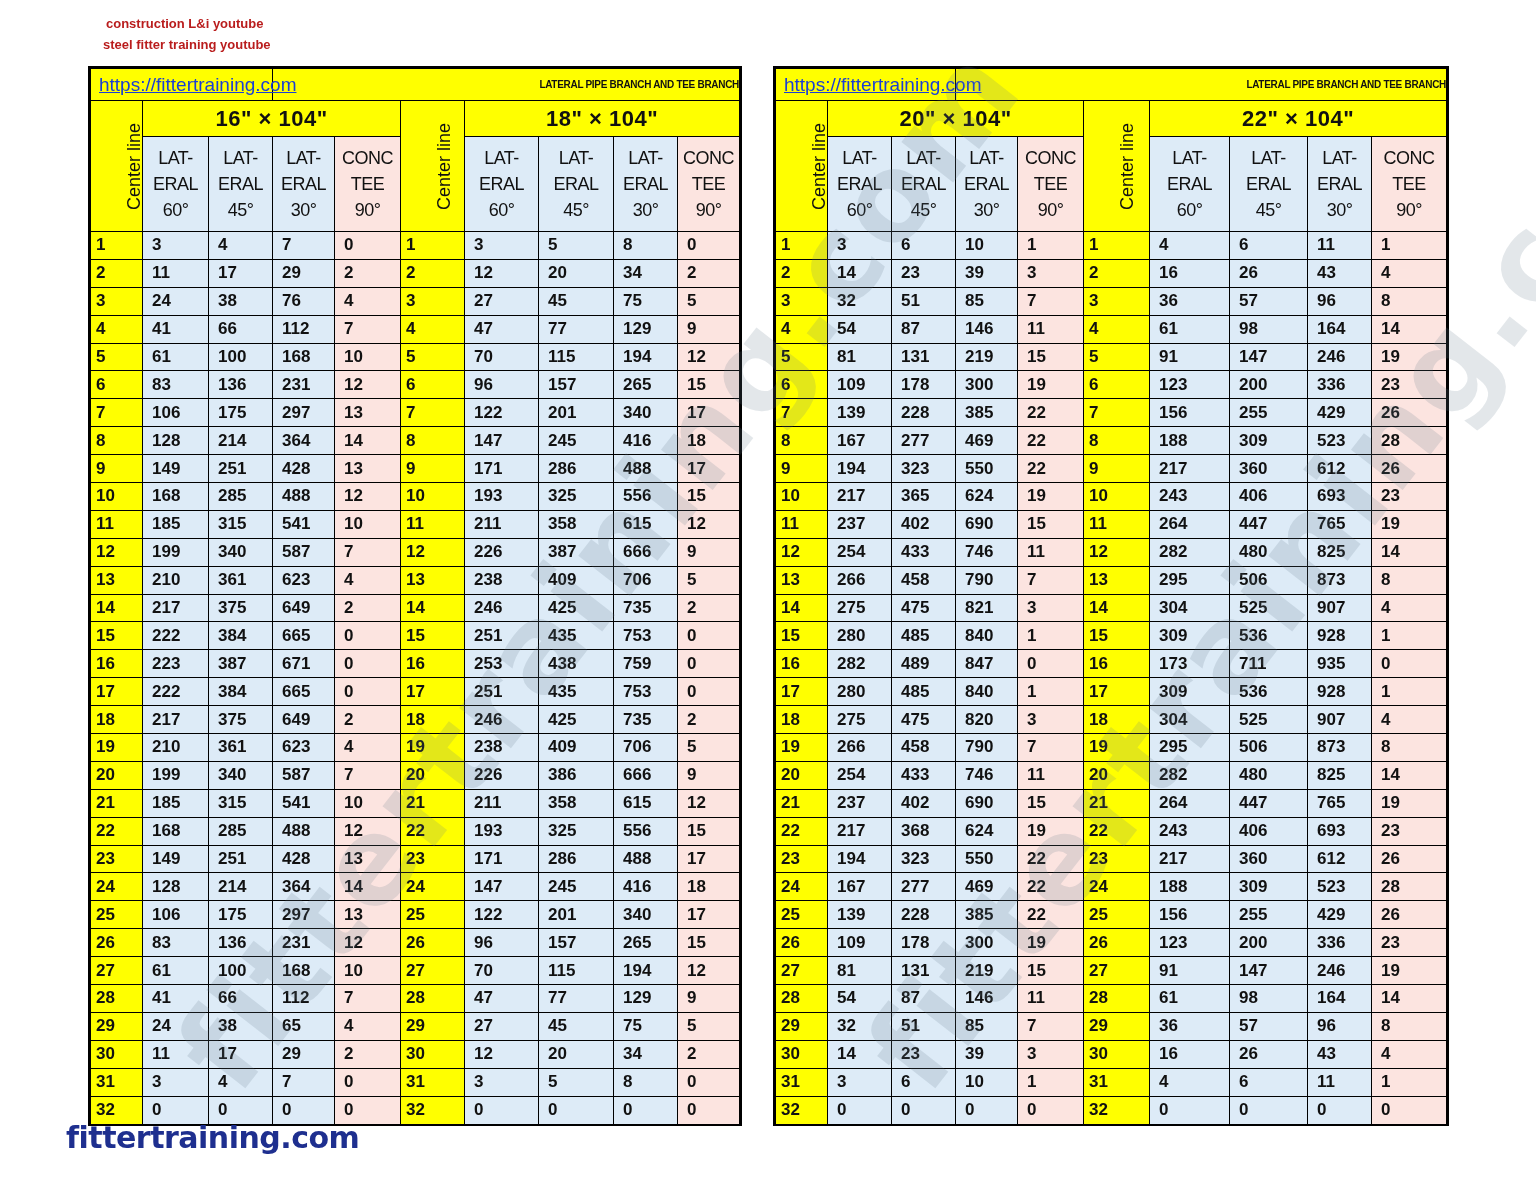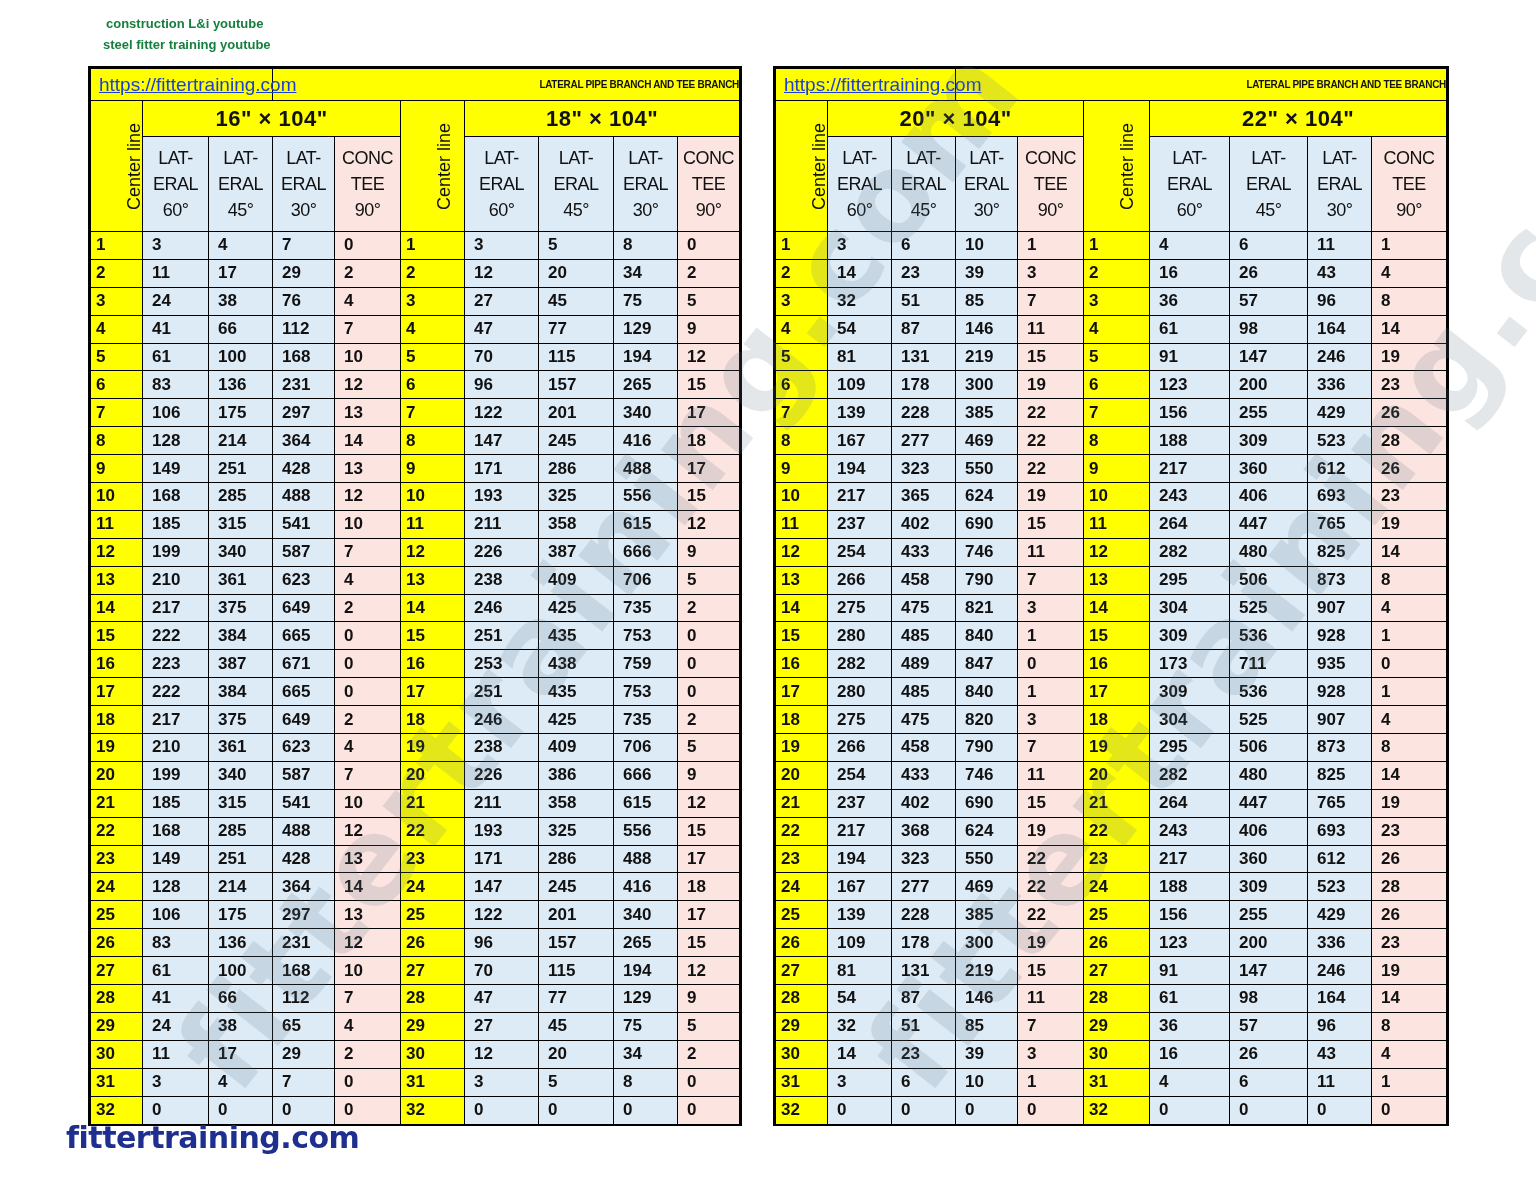--- a/index.html
+++ b/index.html
@@ -2,21 +2,21 @@
 <html><head>
 <meta charset="utf-8">
 <style>
   html, body { margin: 0; padding: 0; background: #ffffff; }
   body {
     width: 1536px; height: 1187px; position: relative; overflow: hidden;
     font-family: "Liberation Sans", sans-serif; color: #111;
   }
   .topnote {
     position: absolute; left: 103px; font-weight: bold; font-size: 13px;
-    font-family: "Liberation Sans", sans-serif; color: #15803d;
+    font-family: "Liberation Sans", sans-serif; color: #b91c1c;
   }
   #note1 { top: 16px; left: 106px; }
   #note2 { top: 37px; }
 
   .panel {
     position: absolute; top: 66px; height: 1060px;
     border: 2px solid #000; box-sizing: border-box; background: #ffff00;
   }
   #panel-left { left: 88px; width: 654px; }
   #panel-right { left: 773px; width: 676px; }

